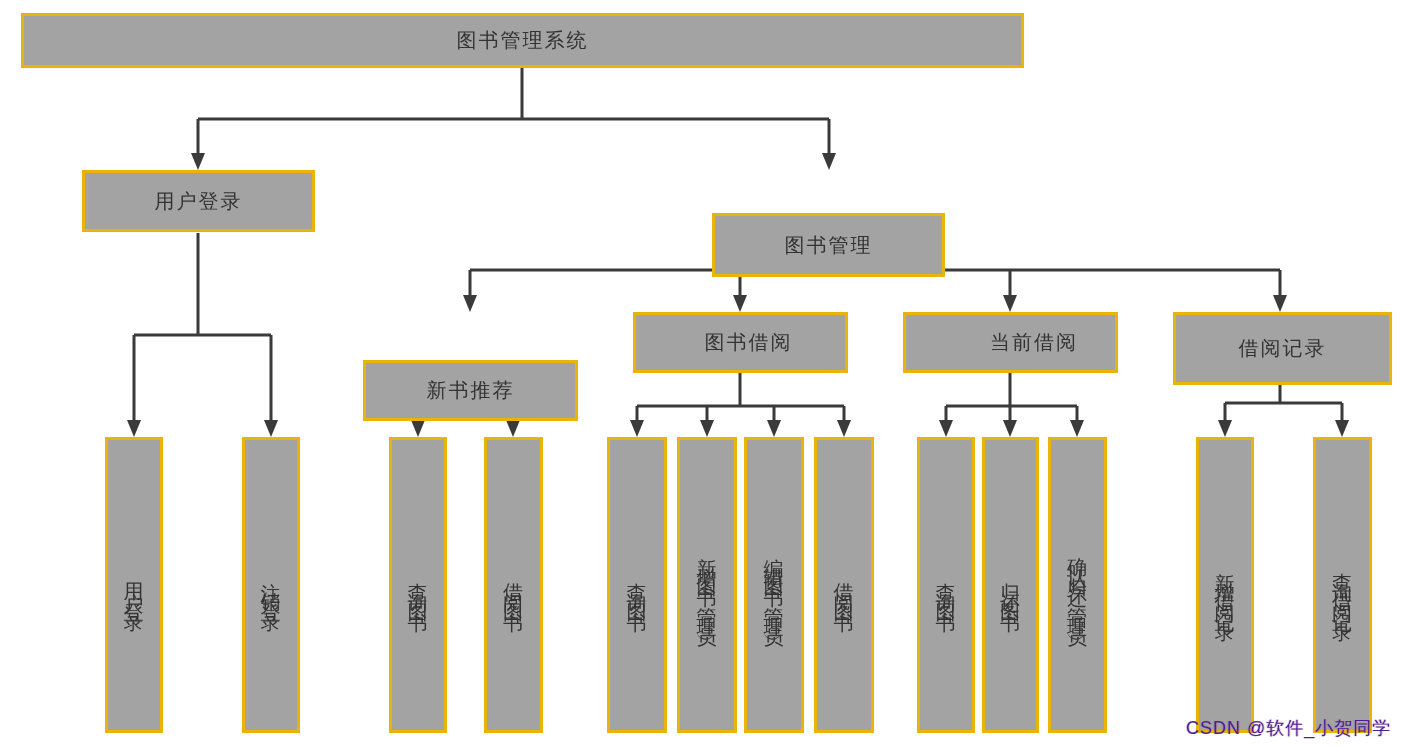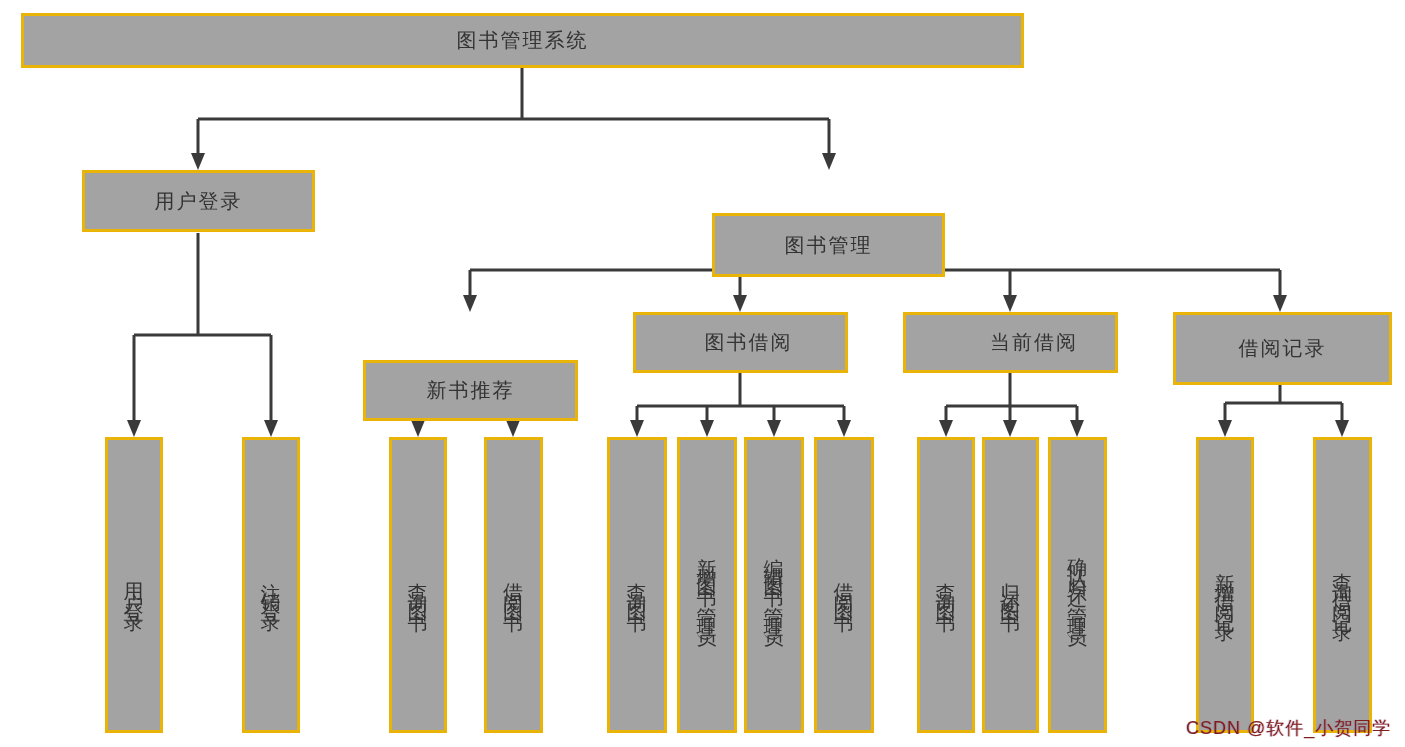--- a/index.html
+++ b/index.html
@@ -29,21 +29,21 @@
     line-height:1;
     font-size:20px;
     top:437px;height:296px;
     padding-top:4px;
   }
   .watermark{
     position:absolute;
     left:1186px;top:716px;
     font-size:18px;
     letter-spacing:1px;
-    color:#7f1d1d;
+    color:#4c1d95;
     white-space:nowrap;
     text-shadow:1px 0 0 rgba(205,80,80,0.30), -1px 0 0 rgba(90,110,205,0.30);
   }
 </style>
 </head>
 <body>
 
 <div id="canvas">
 
   <svg id="connectors" viewBox="0 0 1405 747" xmlns="http://www.w3.org/2000/svg">

